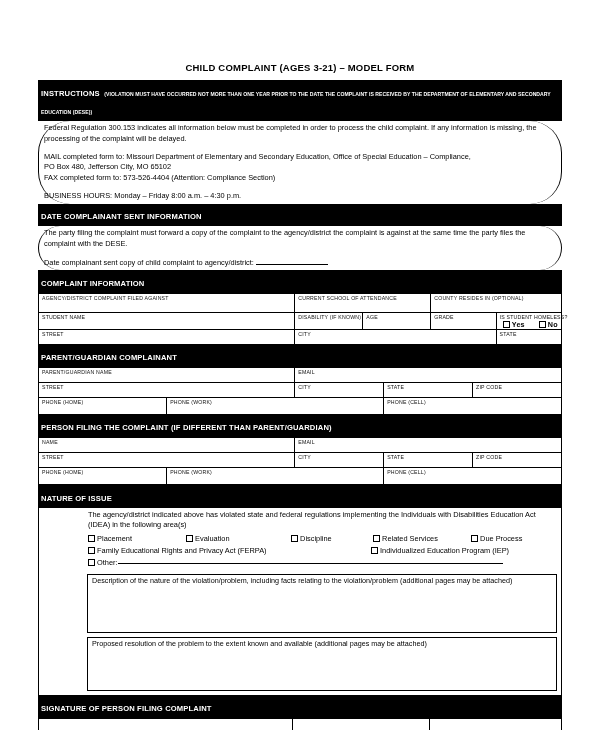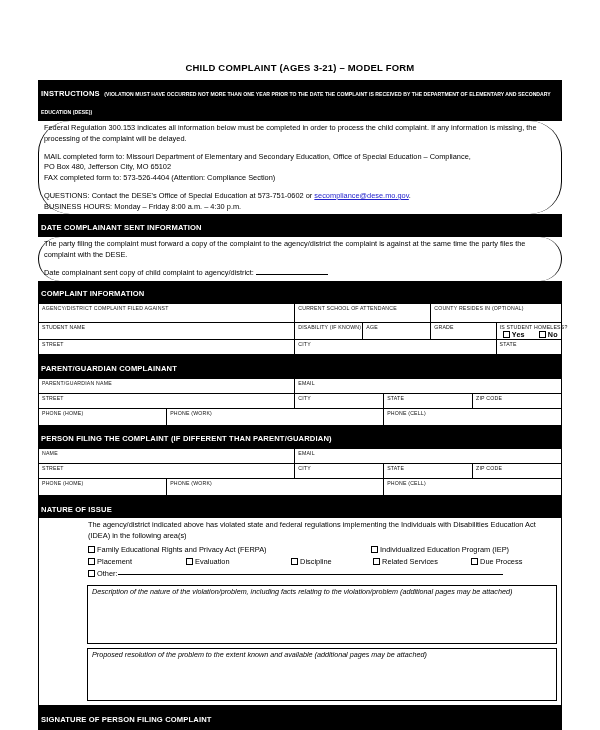--- a/index.html
+++ b/index.html
@@ -151,21 +151,20 @@
 
   .textbox {
     border: 1px solid #000;
     margin: 3px 4px 4px 4px;
     background: #fff;
   }
   .textbox .tb-cap {
     font-size: 7.2px;
     padding: 1px 3px 1px 4px;
     line-height: 1.3;
-    font-style: italic;
   }
   .tb-desc { height: 46px; }
   .tb-res  { height: 40px; }
 </style>
 </head>
 <body>
 
 <div class="page">
   <div class="form-wrap">
 
@@ -176,21 +175,20 @@
       <span class="bar-sub">(VIOLATION MUST HAVE OCCURRED NOT MORE THAN ONE YEAR PRIOR TO THE DATE THE COMPLAINT IS RECEIVED BY THE DEPARTMENT OF ELEMENTARY AND SECONDARY EDUCATION (DESE))</span>
     </div>
     <div class="sec-block">
       <div class="para">
         <p>Federal Regulation 300.153 indicates all information below must be completed in order to process the child complaint.  If any information is missing, the processing of the complaint will be delayed.</p>
         <div class="gap"></div>
         <p>MAIL completed form to: Missouri Department of Elementary and Secondary Education, Office of Special Education – Compliance,</p>
         <p>PO Box 480, Jefferson City, MO 65102</p>
         <p>FAX completed form to: 573-526-4404 (Attention: Compliance Section)</p>
         <div class="gap"></div>
-        <p><span>QUESTIONS: Contact the DESE's Office of Special Education at 573-751-0602 or </span><a class="maillink" href="#">secompliance@dese.mo.gov</a><span>.</span></p>
         <p>BUSINESS HOURS:  Monday – Friday 8:00 a.m. – 4:30 p.m.</p>
       </div>
     </div>
 
     <div class="bar">
       <span class="bar-title">DATE COMPLAINANT SENT INFORMATION</span>
     </div>
     <div class="sec-block">
       <div class="para">
         <p>The party filing the complaint must forward a copy of the complaint to the agency/district the complaint is against at the same time the party files the complaint with the DESE.</p>
@@ -340,34 +338,34 @@
     </tbody>
       </table>
 
     <div class="bar">
       <span class="bar-title">NATURE OF ISSUE</span>
     </div>
     <div class="outer">
       <div class="issue-intro">The agency/district indicated above has violated state and federal regulations implementing the Individuals with Disabilities Education Act (IDEA) in the following area(s)</div>
 
       <div class="checkrow">
-        <span class="opt" style="width:283px"><span class="cb"></span>
-          <span>Family Educational Rights and Privacy Act (FERPA)</span></span><span class="opt"><span class="cb"></span>
-          <span>Individualized Education Program (IEP)</span></span>
-      </div>
-
-      <div class="checkrow">
         <span class="opt" style="width:98px"><span class="cb"></span>
           <span>Placement</span></span><span class="opt" style="width:105px"><span class="cb"></span>
           <span>Evaluation</span></span><span class="opt" style="width:82px"><span class="cb"></span>
           <span>Discipline</span></span><span class="opt" style="width:98px"><span class="cb"></span>
           <span>Related Services</span></span><span class="opt"><span class="cb"></span>
           <span>Due Process</span></span>
       </div>
 
+      <div class="checkrow">
+        <span class="opt" style="width:283px"><span class="cb"></span>
+          <span>Family Educational Rights and Privacy Act (FERPA)</span></span><span class="opt"><span class="cb"></span>
+          <span>Individualized Education Program (IEP)</span></span>
+      </div>
+
       <div class="checkrow" style="padding-bottom:2px">
         <span class="cb"></span>
         <span>Other:</span><span class="other-line"></span>
       </div>
 
       <div class="textbox">
         <div class="tb-cap">Description of the nature of the violation/problem, including facts relating to the violation/problem (additional pages may be attached)</div>
         <div class="tb-desc"></div>
       </div>
 

